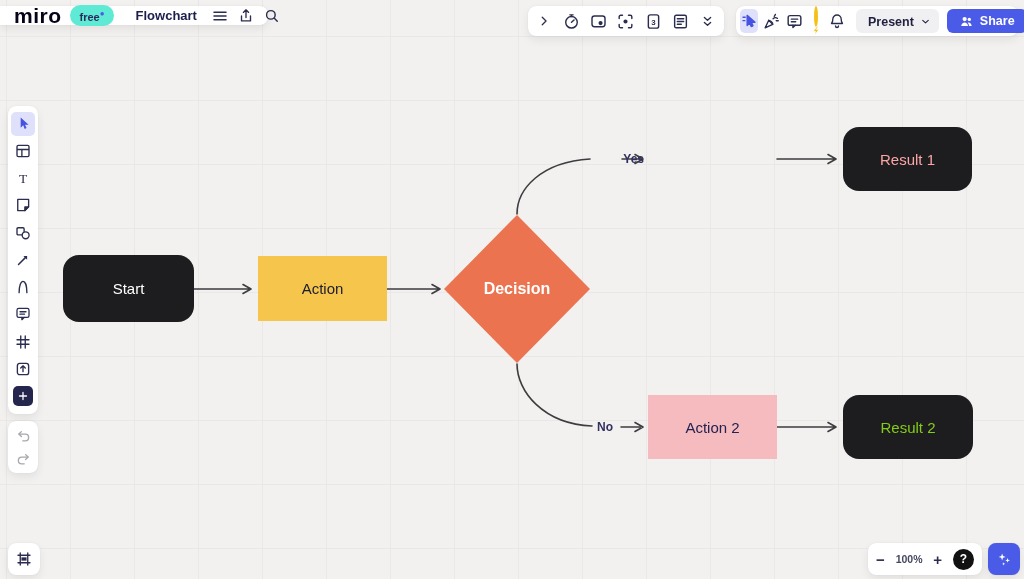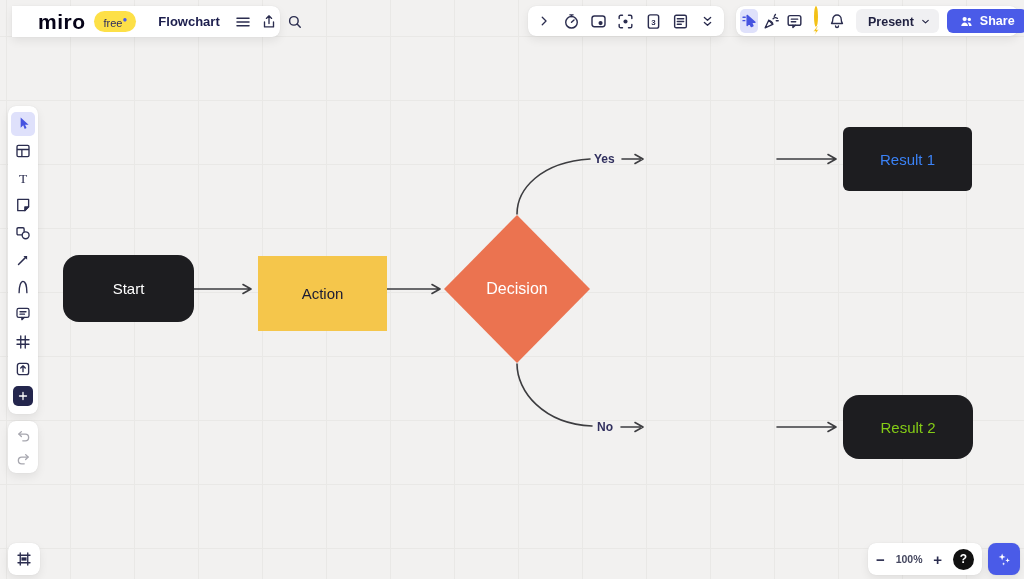--- a/index.html
+++ b/index.html
@@ -17,23 +17,23 @@
     background-position:6px 36px;
   }
 
   .card {
     position:absolute; background:#fff; border-radius:8px;
     box-shadow:0 4px 10px rgba(0,0,0,.07), 0 0 1px rgba(0,0,0,.12);
     display:flex; align-items:center;
   }
 
   
-  #header-left { left:12px; top:6; top:6px; height:31px; width:268px; border-radius:0 8px 8px 0; padding:0 8px 0 26px; gap:8px; }
+  #header-left { left:0; top:6; top:6px; height:19px; width:268px; border-radius:0 8px 8px 0; padding:0 8px 0 14px; gap:8px; }
   .logo { font-size:21px; font-weight:800; color:#060318; letter-spacing:.5px; line-height:1; }
-  .plan-badge { background:#fde047; color:#2d2b5e; font-size:11px; font-weight:400; padding:4px 9px 4px 10px; border-radius:11px; }
+  .plan-badge { background:#5eead4; color:#2d2b5e; font-size:11px; font-weight:700; padding:4px 9px 4px 10px; border-radius:11px; }
   .plan-badge sup { color:#4a5be8; font-size:8px; }
   .vdivider { width:1px; height:16px; background:#e1e1e6; }
   .board-title { font-size:13px; font-weight:700; color:#1c1e4d; padding:0 6px; }
   .hbtn { width:26px; height:26px; display:flex; align-items:center; justify-content:center; border-radius:4px; cursor:pointer; }
   .hbtn svg { display:block; }
 
   #header-center { left:528px; top:6px; height:30px; width:196px; padding:0 4px; justify-content:space-between; }
   #header-right { left:736px; top:6px; height:30px; width:282px; padding:0 4px; gap:4px; }
 
   .tool-ic { width:24px; height:24px; display:flex; align-items:center; justify-content:center; border-radius:5px; cursor:pointer; }
@@ -62,28 +62,28 @@
   .zoom-glyph { font-size:15px; font-weight:700; color:#2b2d4f; cursor:pointer; line-height:1; }
   .zoom-level { font-size:10.5px; font-weight:700; color:#45475f; cursor:pointer; }
   .help-btn { width:21px; height:21px; border-radius:50%; background:#111; color:#fff; font-size:12px; font-weight:700;
     display:flex; align-items:center; justify-content:center; border:none; cursor:pointer; font-family:inherit; }
   #ai-btn { right:4px; left:988px; left:auto; top:543px; width:32px; height:32px; border-radius:8px; justify-content:center; cursor:pointer; }
 
   
   .node { position:absolute; display:flex; align-items:center; justify-content:center; font-size:15px; cursor:pointer; }
   .rounded { border-radius:16px; }
   #n-start   { left:63px;  top:255px; width:131px; height:67px; }
-  #n-action  { left:258px; top:256px; width:129px; height:75px; }
+  #n-action  { left:258px; top:256px; width:129px; height:65px; }
   #n-action1 { left:648px; top:128px; width:129px; height:62px; }
   #n-result1 { left:843px; top:127px; width:129px; height:64px; }
   #n-action2 { left:648px; top:395px; width:129px; height:64px; }
   #n-result2 { left:843px; top:395px; width:130px; height:64px; }
-  #n-decision { left:444px; top:215px; width:146px; height:148px; clip-path:polygon(50% 0,100% 50%,50% 100%,0 50%); font-size:16px; }
+  #n-decision { left:444px; top:215px; width:146px; height:148px; clip-path:polygon(50% 0,100% 50%,50% 100%,0 50%); font-size:16px;font-weight:bold; }
   .edge-label { position:absolute; font-size:12px; font-weight:600; color:#31305e; cursor:pointer; }
-  #lbl-yes { left:594px; top:152px; width:26px; text-align:left; }
+  #lbl-yes { left:618px; top:152px; width:26px; text-align:right; }
   #lbl-no  { left:597px; top:420px; width:22px; text-align:left; }
   #edges { position:absolute; inset:0; pointer-events:none; }
 </style>
 </head>
 <body>
 
 <div id="canvas">
 
   <svg id="edges" viewBox="0 0 1024 579" width="1024" height="579">
     <g stroke="#3d3d40" stroke-width="1.6" fill="none" stroke-linecap="round" stroke-linejoin="round">
@@ -100,22 +100,25 @@
 
   <div class="node rounded" id="n-start" style="background: rgb(29, 29, 32); color: rgb(255, 255, 255);">
     <span>Start</span>
   </div>
   <div class="node" id="n-action" style="background: rgb(245, 198, 75); color: rgb(27, 27, 51);">
     <span>Action</span>
   </div>
   <div class="node" id="n-decision" style="background: rgb(235, 115, 80); color: rgb(255, 255, 255);">
     <span>Decision</span>
   </div>
-  <div class="node rounded" id="n-result1" style="background: rgb(29, 29, 32); color: #3b82f6; border-radius: 6px;">
+  <div class="node rounded" id="n-result1" style="background: rgb(29, 29, 32); color: #fca5a5;">
     <span>Result 1</span>
+  </div>
+  <div class="node" id="n-action2" style="background: rgb(246, 187, 190); color: rgb(35, 34, 83);">
+    <span>Action 2</span>
   </div>
   <div class="node rounded" id="n-result2" style="background: rgb(29, 29, 32); color: #84cc16;">
     <span>Result 2</span>
   </div>
 
   <div class="edge-label" id="lbl-yes">Yes</div>
   <div class="edge-label" id="lbl-no">No</div>
 </div>
 
 <div class="card" id="header-left">

